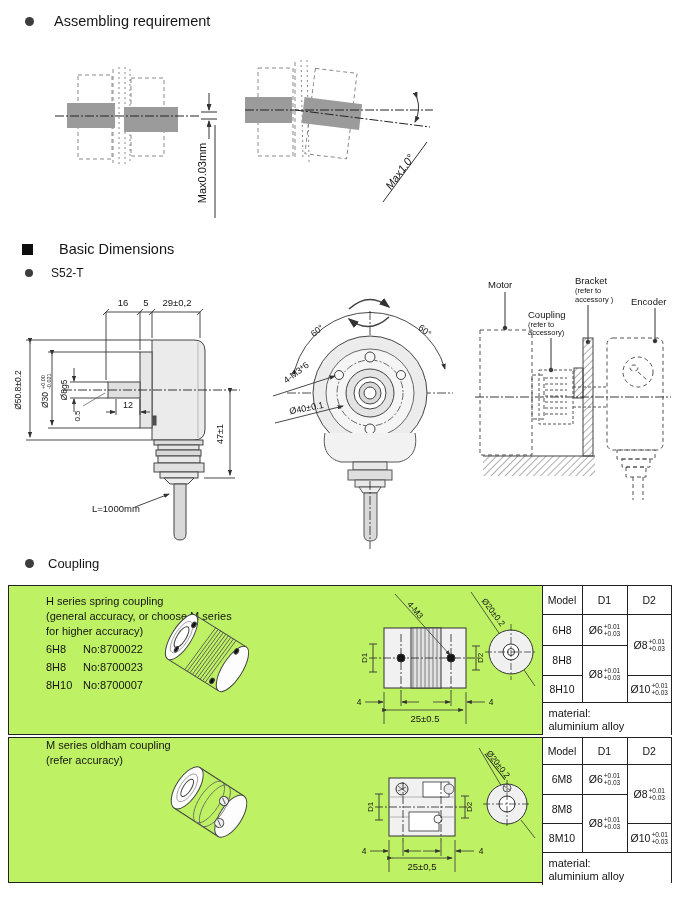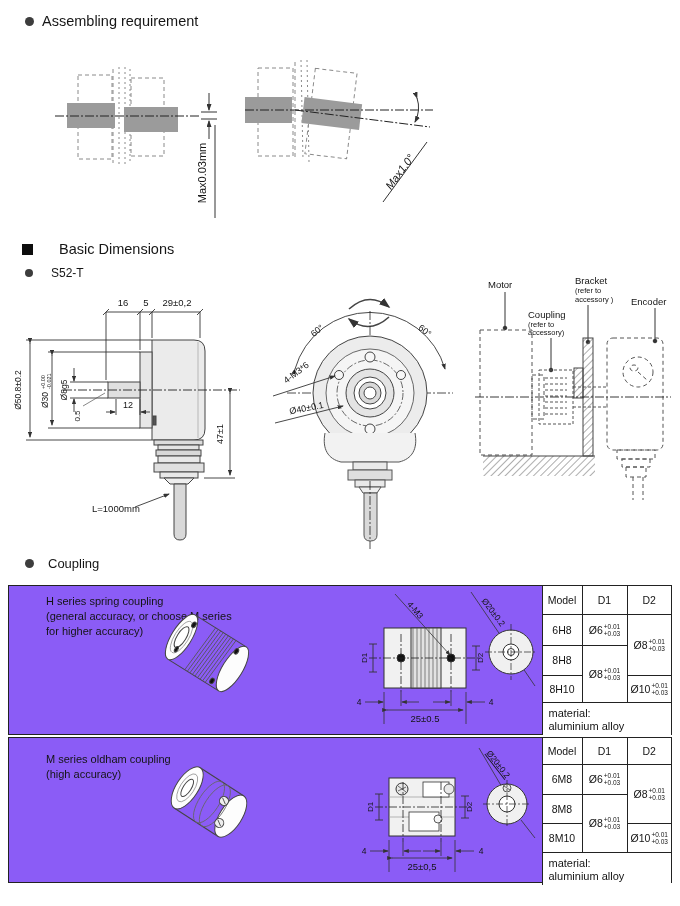--- a/index.html
+++ b/index.html
@@ -4,42 +4,42 @@
 <style>
   html,body{margin:0;padding:0;background:#fff;}
   .page{position:relative;width:680px;height:906px;background:#ffffff;
         font-family:"Liberation Sans",sans-serif;color:#111;overflow:hidden;}
   .abs{position:absolute;}
   .sec-title{position:absolute;display:flex;align-items:center;color:#161616;}
   .dot{width:9px;height:9px;border-radius:50%;background:#3d3d3d;flex:0 0 auto;}
   .sq{width:11px;height:11px;background:#0d0d0d;flex:0 0 auto;}
   svg{display:block;}
   svg text{font-family:"Liberation Sans",sans-serif;fill:#141414;}
-  .box{position:absolute;border:1px solid #222;background:#8b5cf6;}
+  .box{position:absolute;border:1px solid #222;background:#bef264;}
   .desc{position:absolute;font-size:11px;line-height:15px;color:#141414;white-space:nowrap;}
   .models{position:absolute;font-size:11px;color:#141414;white-space:nowrap;}
   .models .row{height:18px;line-height:18px;}
   .models .m{display:inline-block;width:37px;}
   table.ct{position:absolute;top:0;right:0;border-collapse:collapse;table-layout:fixed;background:#fff;}
   .ct td,.ct th{border:1px solid #222;font-weight:normal;text-align:center;
                 font-size:10.5px;padding:0;vertical-align:middle;color:#141414;}
   .ct th:last-child,.ct td.lastcol{border-right:none;}
   .ct tr.hdr th{border-top:none;}
   .ct tr.material td{border-bottom:none;text-align:left;padding:4px 0 2px 6px;
                      font-size:11px;line-height:13px;}
   .tolwrap{display:inline-flex;align-items:center;justify-content:center;}
   .tolstack{display:inline-flex;flex-direction:column;font-size:6.5px;line-height:7px;
             margin-left:1px;text-align:left;}
 </style>
 </head>
 <body>
 
 <div class="page">
 
-  <div class="sec-title" style="left:25px;top:13px;gap:8px;font-size:14.5px;">
+  <div class="sec-title" style="left:25px;top:13px;gap:20px;font-size:14.5px;">
     <span class="dot"></span>
     <span>Assembling requirement</span>
   </div>
 
   <svg class="abs" style="left:55px;top:55px;" width="175" height="170" viewBox="0 0 175 170">
     <defs>
         <marker id="arA" markerWidth="7" markerHeight="5" refX="6" refY="2.5" orient="auto">
       <path d="M0,0 L7,2.5 L0,5 z" fill="#333"></path>
         </marker>
       </defs>
@@ -313,20 +313,25 @@
     <span class="dot"></span>
     <span>Coupling</span>
   </div>
 
   <div class="box" style="left:8px;top:585px;width:662px;height:148px;">
     <div class="desc" style="left:37px;top:8px;">
       <div>H series spring coupling</div>
       <div>(general accuracy, or choose M series</div>
       <div>for higher accuracy)</div>
     </div>
+    <div class="models" style="left:37px;top:54px;">
+      <div class="row"><span class="m">6H8</span><span>No:8700022</span></div>
+      <div class="row"><span class="m">8H8</span><span>No:8700023</span></div>
+      <div class="row"><span class="m">8H10</span><span>No:8700007</span></div>
+    </div>
 
     <svg class="abs" style="left:150px;top:12px;" width="105" height="110" viewBox="0 0 105 110">
       <g transform="translate(48,55) rotate(32)" stroke="#444" stroke-width="1" fill="none">
         <line x1="-30" y1="-26" x2="30" y2="-26"></line>
           <line x1="-30" y1="26" x2="30" y2="26"></line>
         <ellipse cx="30" cy="0" rx="10" ry="26" fill="#fdfdfd"></ellipse>
         <ellipse cx="-30" cy="0" rx="10" ry="26" fill="#fdfdfd"></ellipse>
         <ellipse cx="-30" cy="0" rx="7" ry="18" stroke="#888" stroke-width="0.7"></ellipse>
         <ellipse cx="-30" cy="0" rx="4.5" ry="12" fill="#ffffff"></ellipse>
         <g stroke="#555" stroke-width="0.8">
@@ -475,23 +480,23 @@
         <td colspan="3" class="lastcol">
           <div>material:</div>
           <div>aluminium alloy</div>
         </td>
       </tr>
     </tbody>
       </table>
   </div>
 
   <div class="box" style="left:8px;top:737px;width:662px;height:144px;">
-    <div class="desc" style="left:37px;top:14px;">
+    <div class="desc" style="left:37px;top:0;">
       <div>M series oldham coupling</div>
-      <div>(high accuracy)</div>
+      <div>(refer accuracy)</div>
     </div>
 
     <svg class="abs" style="left:150px;top:18px;" width="105" height="100" viewBox="0 0 105 100">
       <g transform="translate(50,46) rotate(33)" stroke="#444" stroke-width="1" fill="none">
         <line x1="-26" y1="-24" x2="26" y2="-24"></line>
           <line x1="-26" y1="24" x2="26" y2="24"></line>
         <ellipse cx="26" cy="0" rx="11" ry="24" fill="#fdfdfd"></ellipse>
         <ellipse cx="7" cy="0" rx="10" ry="24" stroke="#666" stroke-width="0.8"></ellipse>
         <ellipse cx="0" cy="0" rx="10" ry="24" stroke="#666" stroke-width="0.8"></ellipse>
         <ellipse cx="-26" cy="0" rx="11" ry="24" fill="#fdfdfd"></ellipse>

